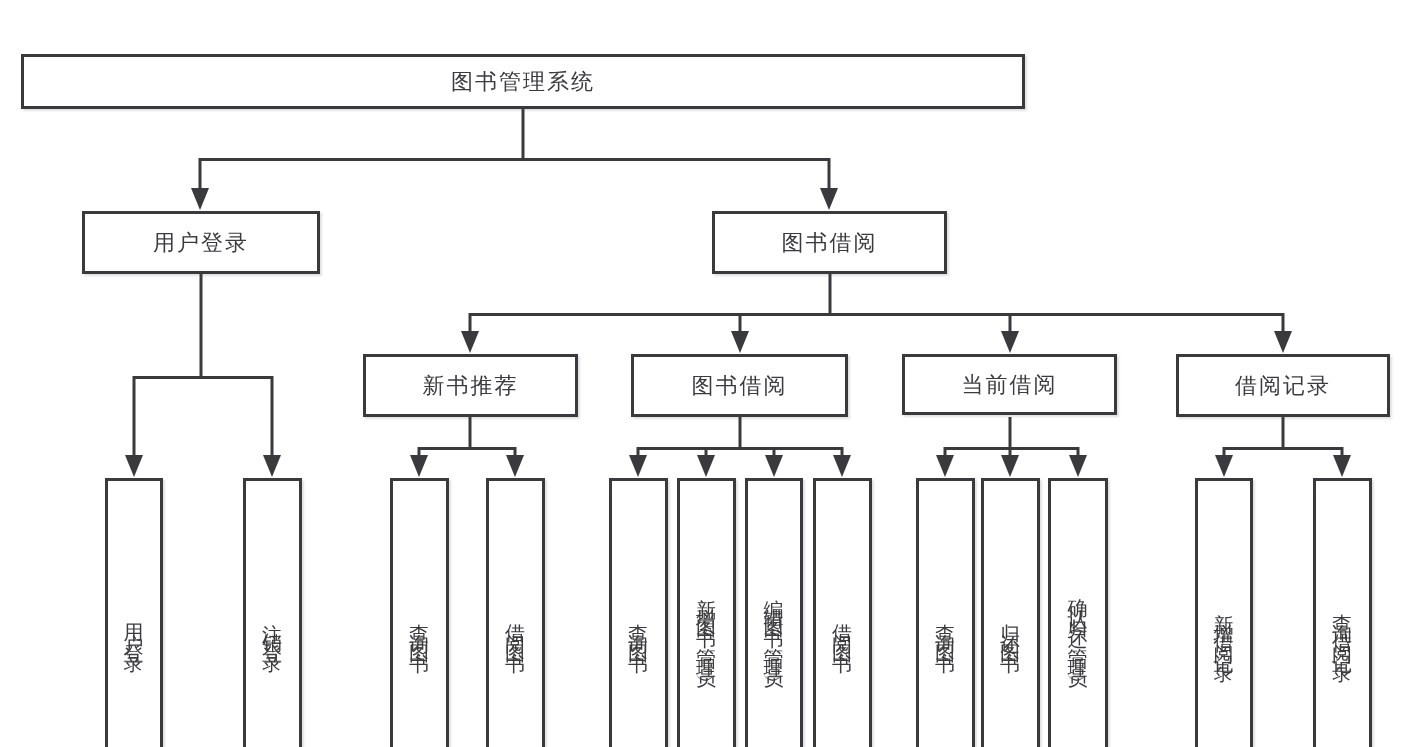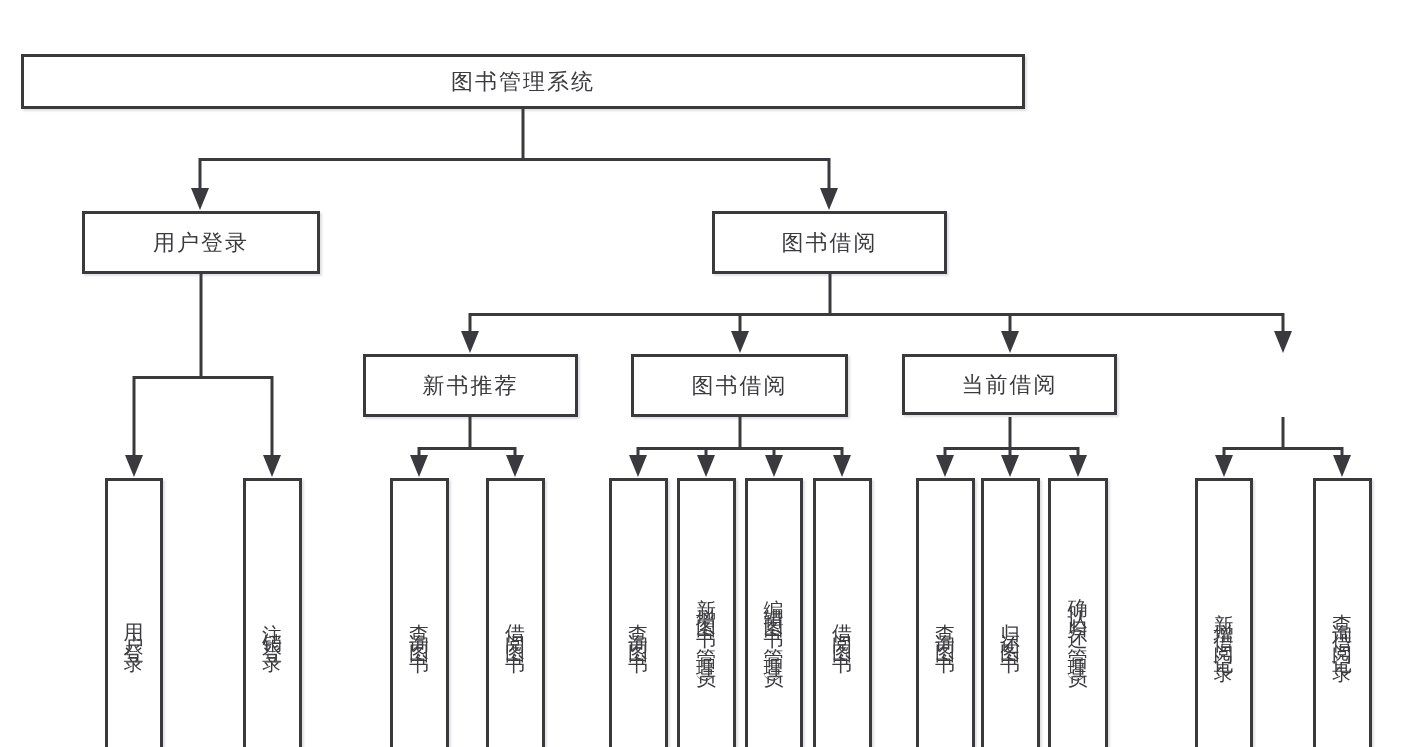--- a/index.html
+++ b/index.html
@@ -128,20 +128,23 @@
 
   <div class="node" style="left:631px;top:313px;width:217px;height:63px">
     <span class="lbl">图书借阅</span>
   </div>
   <div class="node" style="left:363px;top:313px;width:215px;height:63px">
     <span class="lbl">新书推荐</span>
   </div>
   <div class="node" style="left:902px;top:313px;width:215px;height:61px">
     <span class="lbl">当前借阅</span>
   </div>
+  <div class="node" style="left:1176px;top:313px;width:214px;height:63px">
+    <span class="lbl">借阅记录</span>
+  </div>
 
   <div class="node leaf" style="left:105px;top:437px;width:58px;height:300px">
     <span class="lbl">用户登录</span>
   </div>
   <div class="node leaf" style="left:243px;top:437px;width:59px;height:300px">
     <span class="lbl">注销登录</span>
   </div>
 
   <div class="node leaf" style="left:390px;top:437px;width:59px;height:300px">
     <span class="lbl">查询图书</span>

